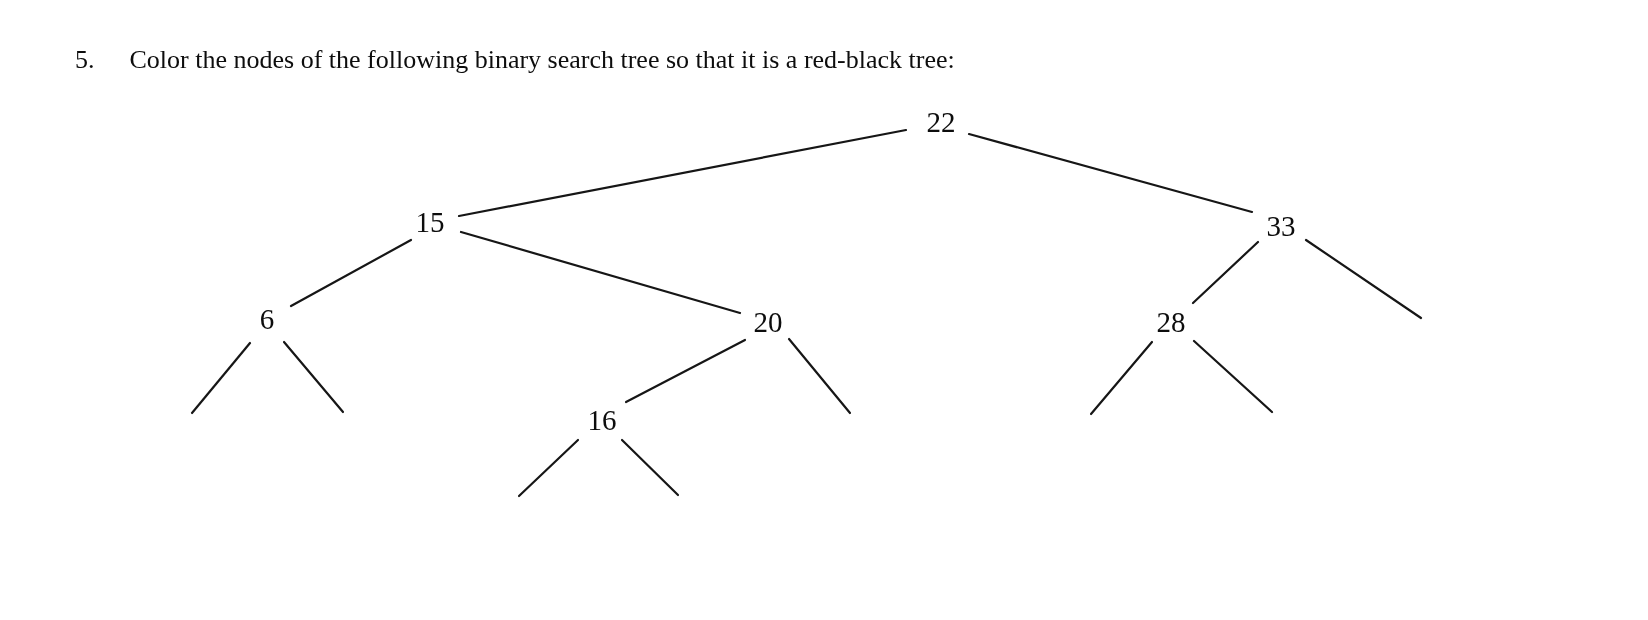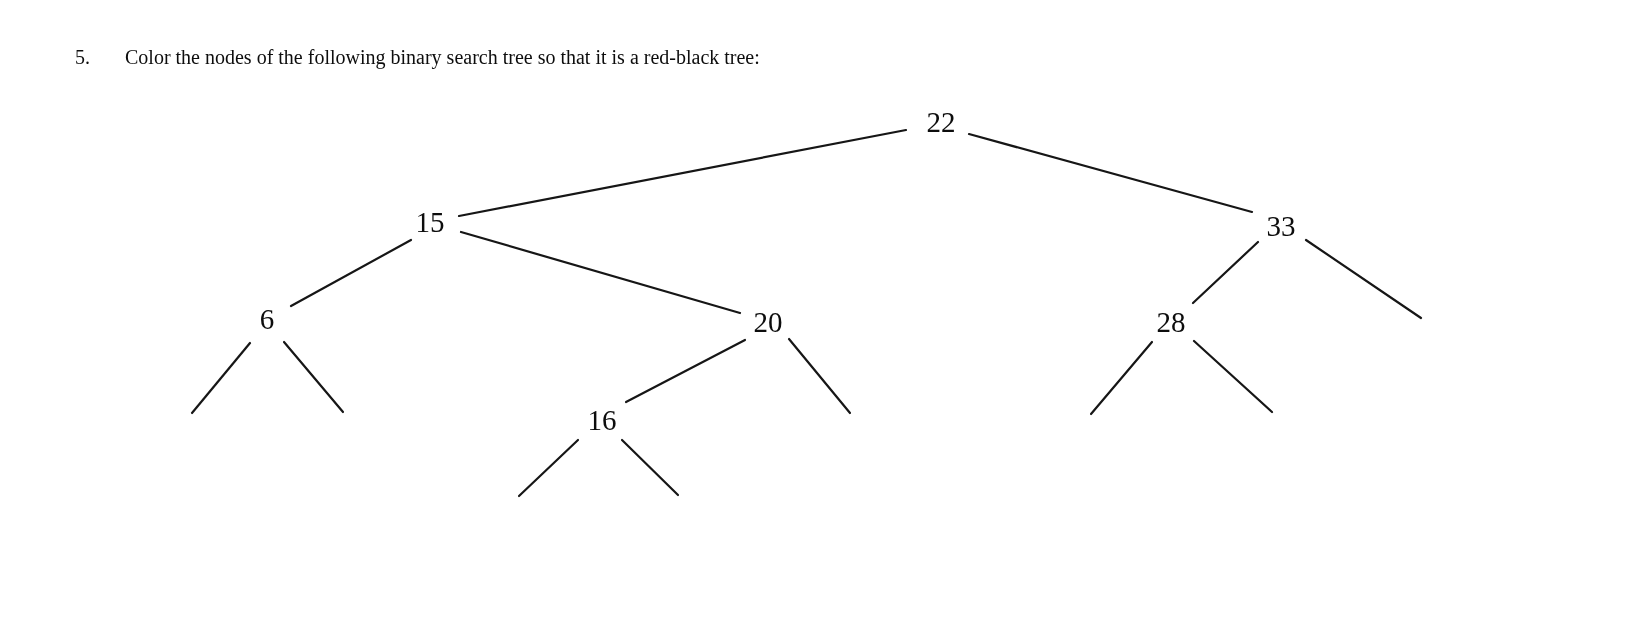--- a/index.html
+++ b/index.html
@@ -12,21 +12,21 @@
     position: relative;
     background: #ffffff;
     overflow: hidden;
     font-family: "Liberation Serif", "DejaVu Serif", serif;
     color: #0d0d0d;
   }
   .problem-line {
     position: absolute;
     left: 75px;
     top: 47px;
-    font-size: 20px;
+    font-size: 26px;
     line-height: 1;
     white-space: nowrap;
   }
   .problem-number {
     display: inline-block;
     margin-right: 35px;
   }
   .tree-svg {
     position: absolute;
     left: 0;

